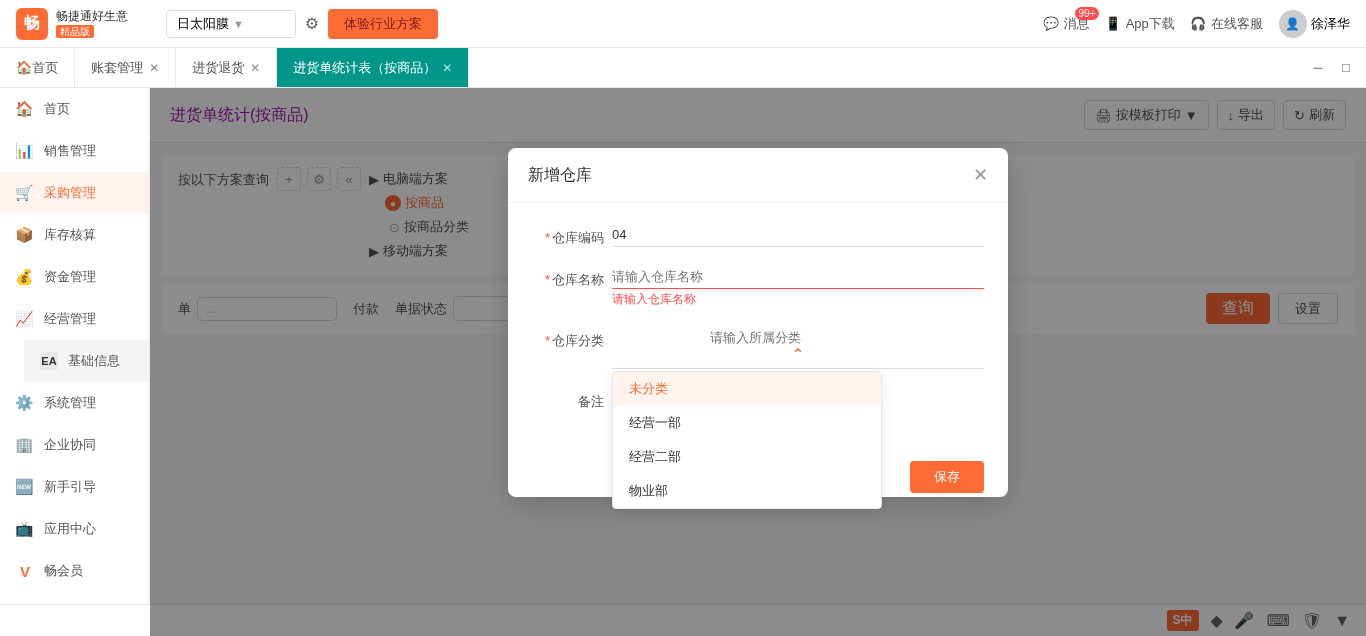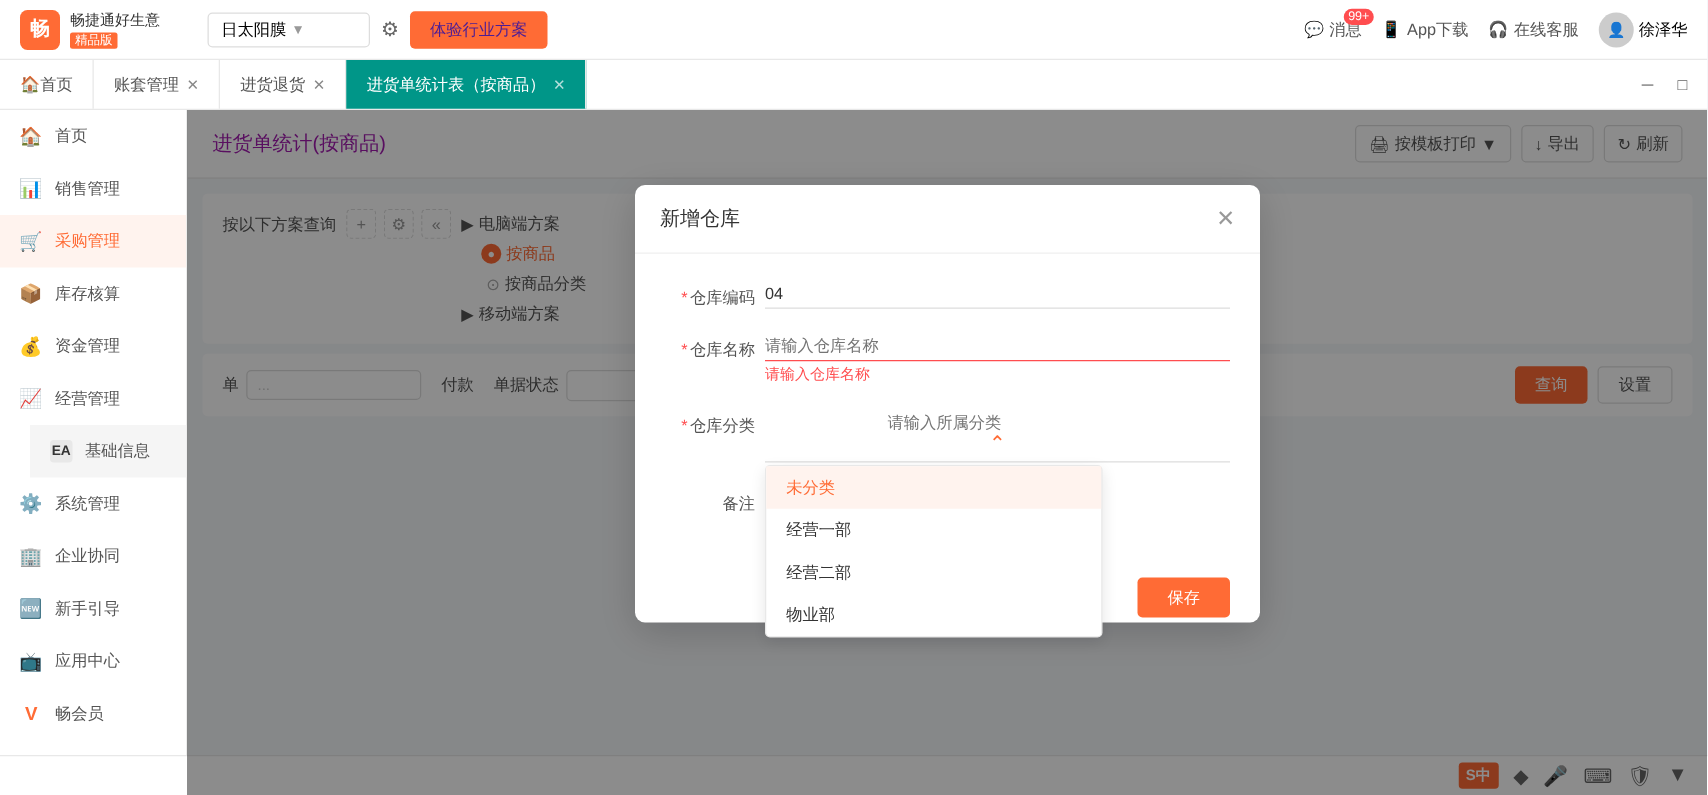--- a/index.html
+++ b/index.html
@@ -41,21 +41,21 @@
       min-width: 130px;
     }
     .store-selector span { flex: 1; }
     .store-selector .arrow { color: #999; font-size: 11px; }
     .gear-btn {
       width: 32px; height: 32px;
       display: flex; align-items: center; justify-content: center;
       cursor: pointer; color: #666; font-size: 16px;
     }
     .trial-btn {
-      background: #ff6b35; color: #4c1d95;
+      background: #ff6b35; color: #7f1d1d;
       border: none; border-radius: 4px;
       padding: 6px 16px; cursor: pointer; font-size: 13px;
     }
     .header-right {
       display: flex; align-items: center; gap: 16px;
     }
     .header-action {
       display: flex; align-items: center; gap: 4px;
       cursor: pointer; color: #555; font-size: 13px; position: relative;
     }
@@ -150,21 +150,21 @@
     .form-input {
       border: 1px solid #ddd; border-radius: 4px;
       padding: 4px 8px; font-size: 13px; color: #333;
       min-width: 120px; background: #fff;
     }
     .form-select {
       border: 1px solid #ddd; border-radius: 4px;
       padding: 4px 8px; font-size: 13px; color: #333;
       min-width: 120px; background: #fff; display: flex; align-items: center; justify-content: space-between;
     }
-    .query-btn { background: #ff6b35; color: #fff; border: none; border-radius: 4px; padding: 5px 16px; cursor: pointer; font-size: 13px; }
+    .query-btn { background: #ff6b35; color: #fff; border: none; border-radius: 4px; padding: 5px 16px; cursor: pointer; font-size: 16px; }
     .setting-btn { background: #fff; color: #555; border: 1px solid #ddd; border-radius: 4px; padding: 5px 16px; cursor: pointer; font-size: 13px; }
 
     
     .modal-overlay {
       position: absolute;
       top: 0; left: 0; right: 0; bottom: 0;
       background: rgba(0,0,0,0.45);
       z-index: 100;
       display: flex; align-items: flex-start; justify-content: center;
       padding-top: 60px;

